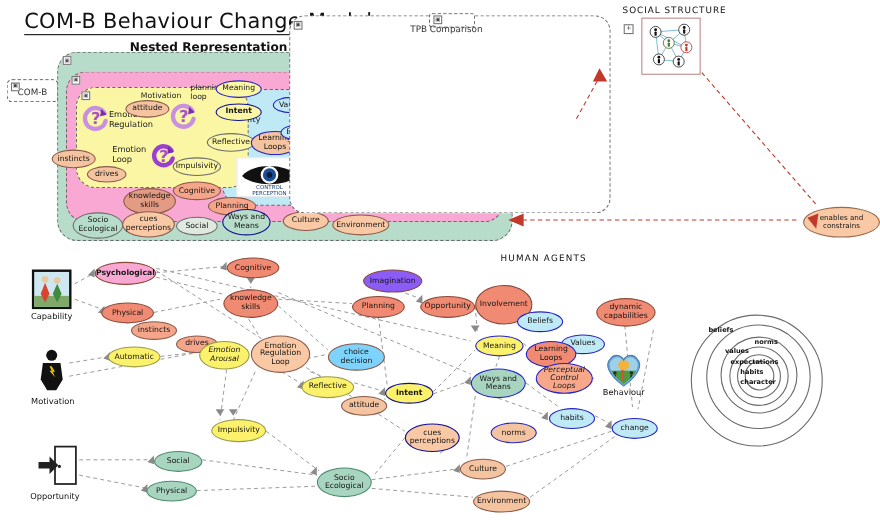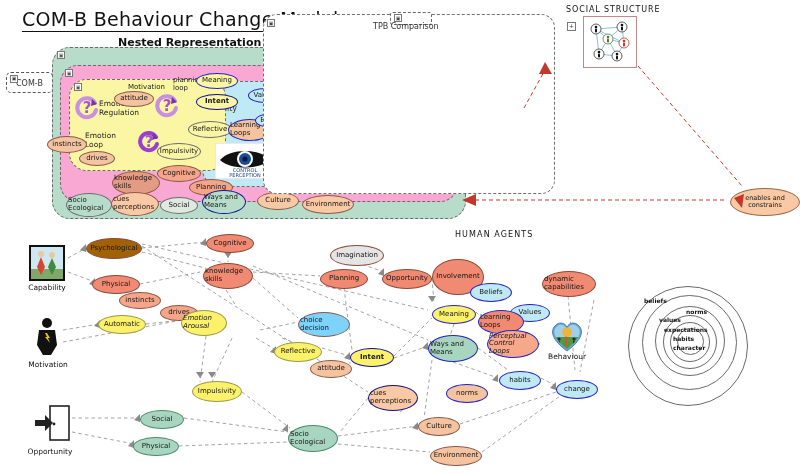--- a/index.html
+++ b/index.html
@@ -44,21 +44,21 @@
     border:1px solid #777;background:#ffffff;font-size:5px;line-height:6px;text-align:center;color:#555;
   }
   #layer-opportunity{left:0;top:0;width:412px;height:170px;background:#b7ddca;}
   #layer-capability{left:8px;top:18px;width:396px;height:135px;background:#f9a8d4;}
   #layer-ability{left:150px;top:34px;width:254px;height:104px;background:#bfe9f5;}
   #layer-motivation{left:17px;top:32px;width:155px;height:90px;background:#fbf6a4;}
 
   
   .node{
     position:absolute;border-radius:50%;
-    display:flex;align-items:center;justify-content:center;text-align:left;
+    display:flex;align-items:center;justify-content:center;text-align:center;
     font-size:7px;line-height:7.6px;color:#151515;
     border:1.1px solid #8a5a4a;box-sizing:border-box;padding:1px;
   }
   .node.blue{border:1.4px solid #2323c8;}
   .node.darkblue{border:1.7px solid #10108c;font-weight:700;}
   .node.gray{border:1.1px solid #6d6d6d;}
   .node.green{border:1.1px solid #4e8a6d;}
 
   
   .loop{position:absolute;}
@@ -137,21 +137,21 @@
       <span class="mini">▣</span>
       <span class="lbl" style="left:9px;top:22px;">Ability</span>
     </div>
 
     <div class="layer" id="layer-motivation">
       <span class="mini">▣</span>
     </div>
 
     <div class="abs" style="left:76px;top:36px;font-size:7px;color:#222;">Motivation</div>
     <div class="abs" style="left:47px;top:52px;font-size:7.5px;color:#222;width:42px;line-height:9px;">Emotion Regulation</div>
-    <div class="abs" style="left:33px;top:84px;font-size:7.5px;color:#222;width:32px;line-height:9px;">Emotion Loop</div>
+    <div class="abs" style="left:50px;top:84px;font-size:7.5px;color:#222;width:32px;line-height:9px;">Emotion Loop</div>
     <div class="abs" style="left:121px;top:29px;font-size:7px;color:#222;width:26px;line-height:8px;">planning loop</div>
 
     <div class="loop" style="left:22px;top:48px;width:26px;height:26px;">
       <svg width="26" height="26" viewBox="0 0 26 26">
           <path d="M21 8 A9.5 9.5 0 1 0 22 15" fill="none" stroke="#c98fe0" stroke-width="4" stroke-linecap="round"></path>
           <path d="M18 4 L23 9 L17 11 Z" fill="#7c2fb0"></path>
         </svg>
       <span class="q">?</span>
     </div>
     <div class="loop" style="left:102px;top:46px;width:26px;height:26px;">
@@ -366,29 +366,30 @@
         <path d="M432 302 L428 296 L436 296 Z"></path>
       <path d="M498 374 L492 380 L498 382 Z"></path>
         <path d="M556 382 L550 388 L556 390 Z"></path>
       <path d="M418 422 L412 428 L418 430 Z"></path>
         <path d="M200 378 L196 372 L204 372 Z"></path>
       <path d="M212 378 L208 372 L216 372 Z"></path>
         <path d="M276 346 L270 352 L276 354 Z"></path>
     </g>
   </svg>
 
-  <div class="node" style="left:86px;top:238px;width:56px;height:21px;background:#a16207;border-color:#8a4a3a;">Psychological</div>
+  <div class="node" style="left:86px;top:238px;width:56px;height:21px;background:#f9a8d4;border-color:#8a4a3a;font-weight:bold;">Psychological</div>
   <div class="node" style="left:92px;top:275px;width:48px;height:19px;background:#f08a72;border-color:#8a4a3a;">Physical</div>
   <div class="node" style="left:119px;top:292px;width:42px;height:17px;background:#f4a58a;">instincts</div>
   <div class="node" style="left:160px;top:305px;width:38px;height:16px;background:#f4a58a;">drives</div>
   <div class="node" style="left:98px;top:315px;width:48px;height:19px;background:#fbf16a;border-color:#9a9a4a;">Automatic</div>
   <div class="node" style="left:206px;top:234px;width:48px;height:19px;background:#f08a72;border-color:#8a4a3a;">Cognitive</div>
   <div class="node" style="left:203px;top:263px;width:50px;height:26px;background:#f08a72;border-color:#8a4a3a;">knowledge skills</div>
   <div class="node" style="left:181px;top:310px;width:46px;height:26px;background:#fbf16a;border-color:#9a9a4a;font-style:italic;">Emotion Arousal</div>
-  <div class="node" style="left:330px;top:245px;width:54px;height:21px;background:#e5e5e5;border-color:#8a4a3a;">Imagination</div>
+  <div class="node" style="left:228px;top:305px;width:54px;height:34px;background:#f8c9a4;">Emotion Regulation Loop</div>
+  <div class="node" style="left:330px;top:245px;width:54px;height:21px;background:#8b5cf6;border-color:#8a4a3a;">Imagination</div>
   <div class="node" style="left:320px;top:269px;width:48px;height:20px;background:#f08a72;border-color:#8a4a3a;">Planning</div>
   <div class="node" style="left:382px;top:269px;width:50px;height:20px;background:#f08a72;border-color:#8a4a3a;">Opportunity</div>
   <div class="node" style="left:432px;top:259px;width:52px;height:36px;background:#f08a72;border-color:#8a4a3a;">Involvement</div>
   <div class="node blue" style="left:470px;top:283px;width:42px;height:19px;background:#bfe9f5;">Beliefs</div>
   <div class="node blue" style="left:510px;top:304px;width:40px;height:18px;background:#bfe9f5;">Values</div>
   <div class="node" style="left:542px;top:271px;width:54px;height:26px;background:#f08a72;border-color:#8a4a3a;">dynamic capabilities</div>
   <div class="node" style="left:298px;top:312px;width:52px;height:25px;background:#7dd3fc;">choice decision</div>
   <div class="node" style="left:274px;top:342px;width:48px;height:20px;background:#fbf16a;border-color:#9a9a4a;">Reflective</div>
   <div class="node" style="left:310px;top:360px;width:42px;height:18px;background:#f4c3a0;">attitude</div>
   <div class="node darkblue" style="left:350px;top:348px;width:44px;height:19px;background:#fbf16a;">Intent</div>

